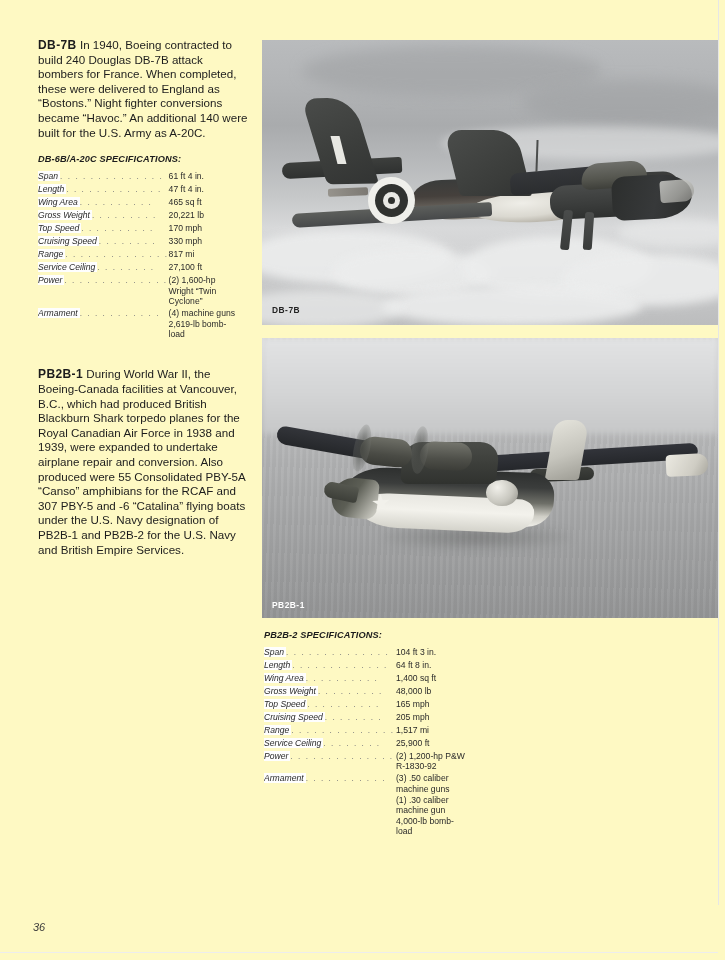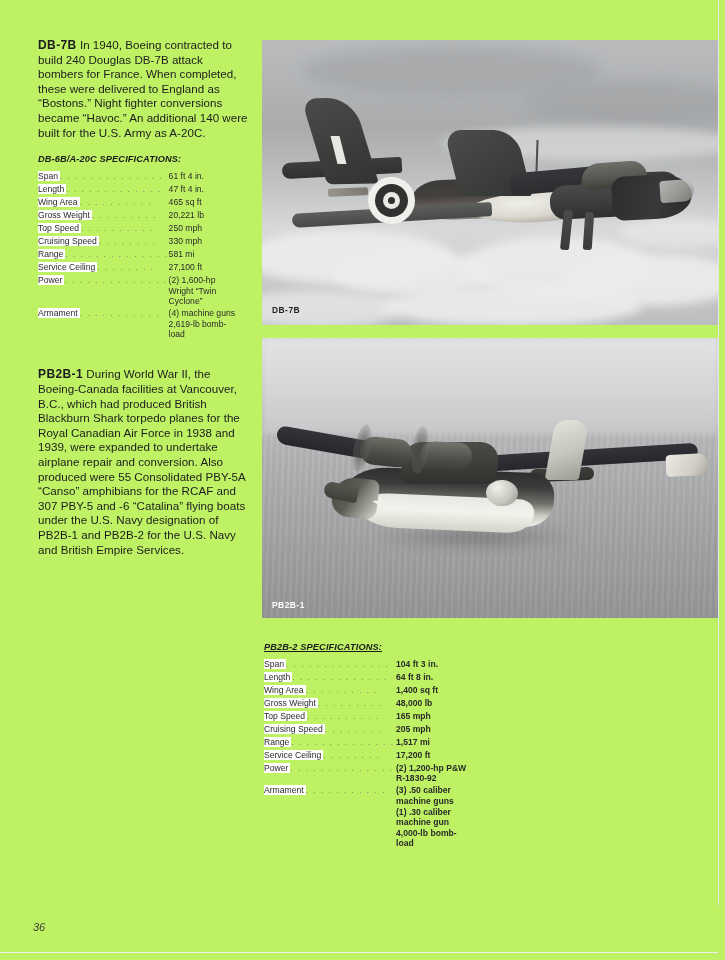--- a/index.html
+++ b/index.html
@@ -12,21 +12,21 @@
     height: 960px;
     position: relative;
     overflow: hidden;
     font-family: "Liberation Sans", sans-serif;
     color: #1b1b1b;
   }
 
   .page {
     position: absolute;
     inset: 0;
-    background: #bef264;
+    background: #fef9c3;
   }
 
   
   .scan-edge-right {
     position: absolute;
     top: 0;
     left: 718px;
     width: 1px;
     height: 905px;
     background: #e6e6e6;
@@ -82,21 +82,21 @@
   }
   .spec-table td {
     vertical-align: top;
     padding: 0 0 1.4px 0;
   }
   .spec-label {
     white-space: nowrap;
     position: relative;
     overflow: hidden;
   }
-  .spec-label .lbl { background: #fefefe; padding-right: 2px; position: relative; z-index: 2;}
+  .spec-label .lbl { background: #fefefe; padding-right: 2px; position: relative; z-index: 2; font-style: italic;}
   .spec-label .dots {
     color: #7d7d7d;
     letter-spacing: 1.55px;
     font-size: 8.2px;
   }
   .spec-value {
     width: 86px;
     white-space: pre-line;
     margin-left: 40px;
   }
@@ -452,21 +452,21 @@
     filter: blur(4px);
   }
 
   
   .right-spec {
     position: absolute;
     left: 264px;
     top: 630px;
     width: 228px;
   }
-  .right-spec .spec-value { width: 96px; font-weight: bold; }
+  .right-spec .spec-value { width: 96px; }
 
   .page-number {
     position: absolute;
     left: 33px;
     top: 921px;
     font-size: 11px;
     font-style: italic;
     color: #3a3a3a;
   }
 </style>
@@ -498,29 +498,29 @@
           <tr>
             <td class="spec-label"><span class="lbl">Wing Area</span><span class="dots">. . . . . . . . . .</span></td>
             <td class="spec-value">465 sq ft</td>
           </tr>
           <tr>
             <td class="spec-label"><span class="lbl">Gross Weight</span><span class="dots">. . . . . . . . .</span></td>
             <td class="spec-value">20,221 lb</td>
           </tr>
           <tr>
             <td class="spec-label"><span class="lbl">Top Speed</span><span class="dots">. . . . . . . . . .</span></td>
-            <td class="spec-value">250 mph</td>
+            <td class="spec-value">170 mph</td>
           </tr>
           <tr>
             <td class="spec-label"><span class="lbl">Cruising Speed</span><span class="dots">. . . . . . . .</span></td>
             <td class="spec-value">330 mph</td>
           </tr>
           <tr>
             <td class="spec-label"><span class="lbl">Range</span><span class="dots">. . . . . . . . . . . . . .</span></td>
-            <td class="spec-value">581 mi</td>
+            <td class="spec-value">817 mi</td>
           </tr>
           <tr>
             <td class="spec-label"><span class="lbl">Service Ceiling</span><span class="dots">. . . . . . . .</span></td>
             <td class="spec-value">27,100 ft</td>
           </tr>
           <tr>
             <td class="spec-label"><span class="lbl">Power</span><span class="dots">. . . . . . . . . . . . . .</span></td>
             <td class="spec-value">(2) 1,600-hp
 Wright “Twin
 Cyclone”</td>
@@ -599,21 +599,21 @@
     <div class="ac pb-engine-b"></div>
     <div class="ac pb-prop-a"></div>
     <div class="ac pb-prop-b"></div>
     <div class="ac pb-float"></div>
     <div class="ac pb-star"></div>
 
     <div class="photo-caption" style="left:10px; bottom:8px; color:#ffffff;">PB2B-1</div>
   </div>
 
   <div class="right-spec">
-    <div class="spec-heading" style="margin-top:12px;text-decoration:underline;">PB2B-2 SPECIFICATIONS:</div>
+    <div class="spec-heading" style="margin-top:0;">PB2B-2 SPECIFICATIONS:</div>
     <table class="spec-table">
       <tbody>
         <tr>
           <td class="spec-label"><span class="lbl">Span</span><span class="dots">. . . . . . . . . . . . . .</span></td>
           <td class="spec-value">104 ft 3 in.</td>
         </tr>
         <tr>
           <td class="spec-label"><span class="lbl">Length</span><span class="dots">. . . . . . . . . . . . .</span></td>
           <td class="spec-value">64 ft 8 in.</td>
         </tr>
@@ -632,21 +632,21 @@
         <tr>
           <td class="spec-label"><span class="lbl">Cruising Speed</span><span class="dots">. . . . . . . .</span></td>
           <td class="spec-value">205 mph</td>
         </tr>
         <tr>
           <td class="spec-label"><span class="lbl">Range</span><span class="dots">. . . . . . . . . . . . . .</span></td>
           <td class="spec-value">1,517 mi</td>
         </tr>
         <tr>
           <td class="spec-label"><span class="lbl">Service Ceiling</span><span class="dots">. . . . . . . .</span></td>
-          <td class="spec-value">17,200 ft</td>
+          <td class="spec-value">25,900 ft</td>
         </tr>
         <tr>
           <td class="spec-label"><span class="lbl">Power</span><span class="dots">. . . . . . . . . . . . . .</span></td>
           <td class="spec-value">(2) 1,200-hp P&amp;W
 R-1830-92</td>
         </tr>
         <tr>
           <td class="spec-label"><span class="lbl">Armament</span><span class="dots">. . . . . . . . . . .</span></td>
           <td class="spec-value">(3) .50 caliber
 machine guns

